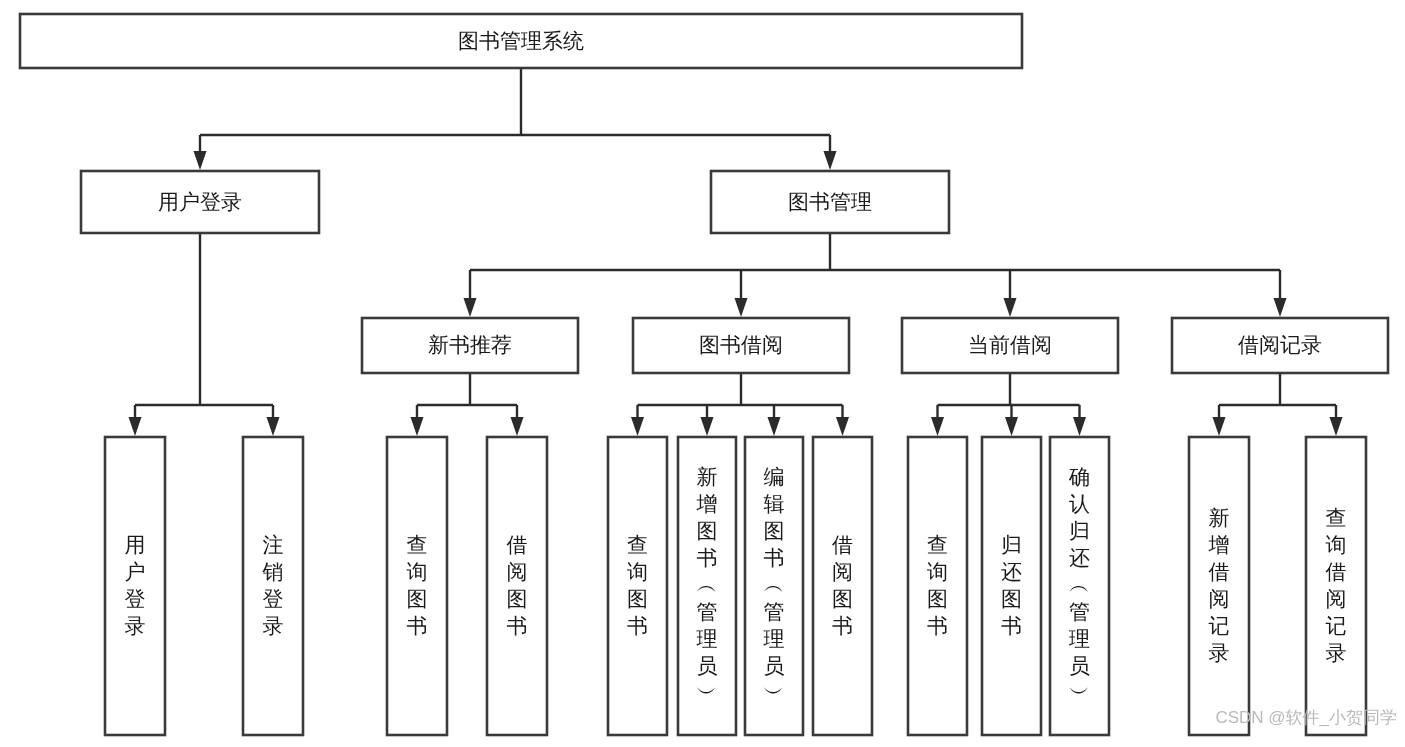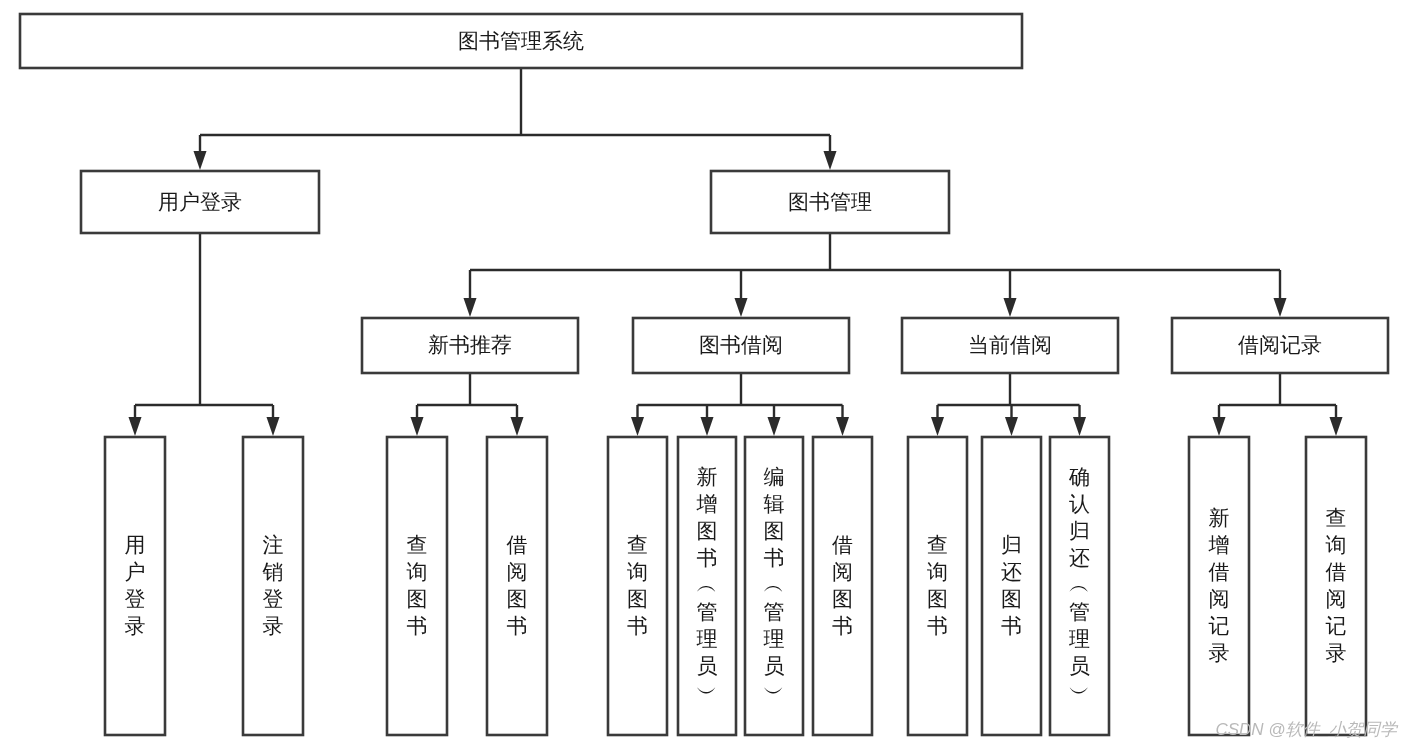--- a/index.html
+++ b/index.html
@@ -47,28 +47,27 @@
     fill: none;
     stroke-linecap: butt;
   }
   .arrow-head {
     fill: #2b2b2b;
     stroke: none;
   }
   .watermark {
     position: absolute;
     right: 8px;
-    bottom: 6px;
+    bottom: 18px;
     font-family: "Liberation Sans", "DejaVu Sans", sans-serif;
     font-size: 17px;
     color: #b9b9b9;
     white-space: nowrap;
     pointer-events: none;
     user-select: none;
-    font-style: italic;
   }
 </style>
 </head>
 <body>
 
 <div id="diagram-root">
   <svg class="diagram-canvas" id="diagram-svg" viewBox="0 0 1405 747" xmlns="http://www.w3.org/2000/svg">
       <g>
         <g>
           <path d="M 521 68 L 521 135" class="connector"></path>

